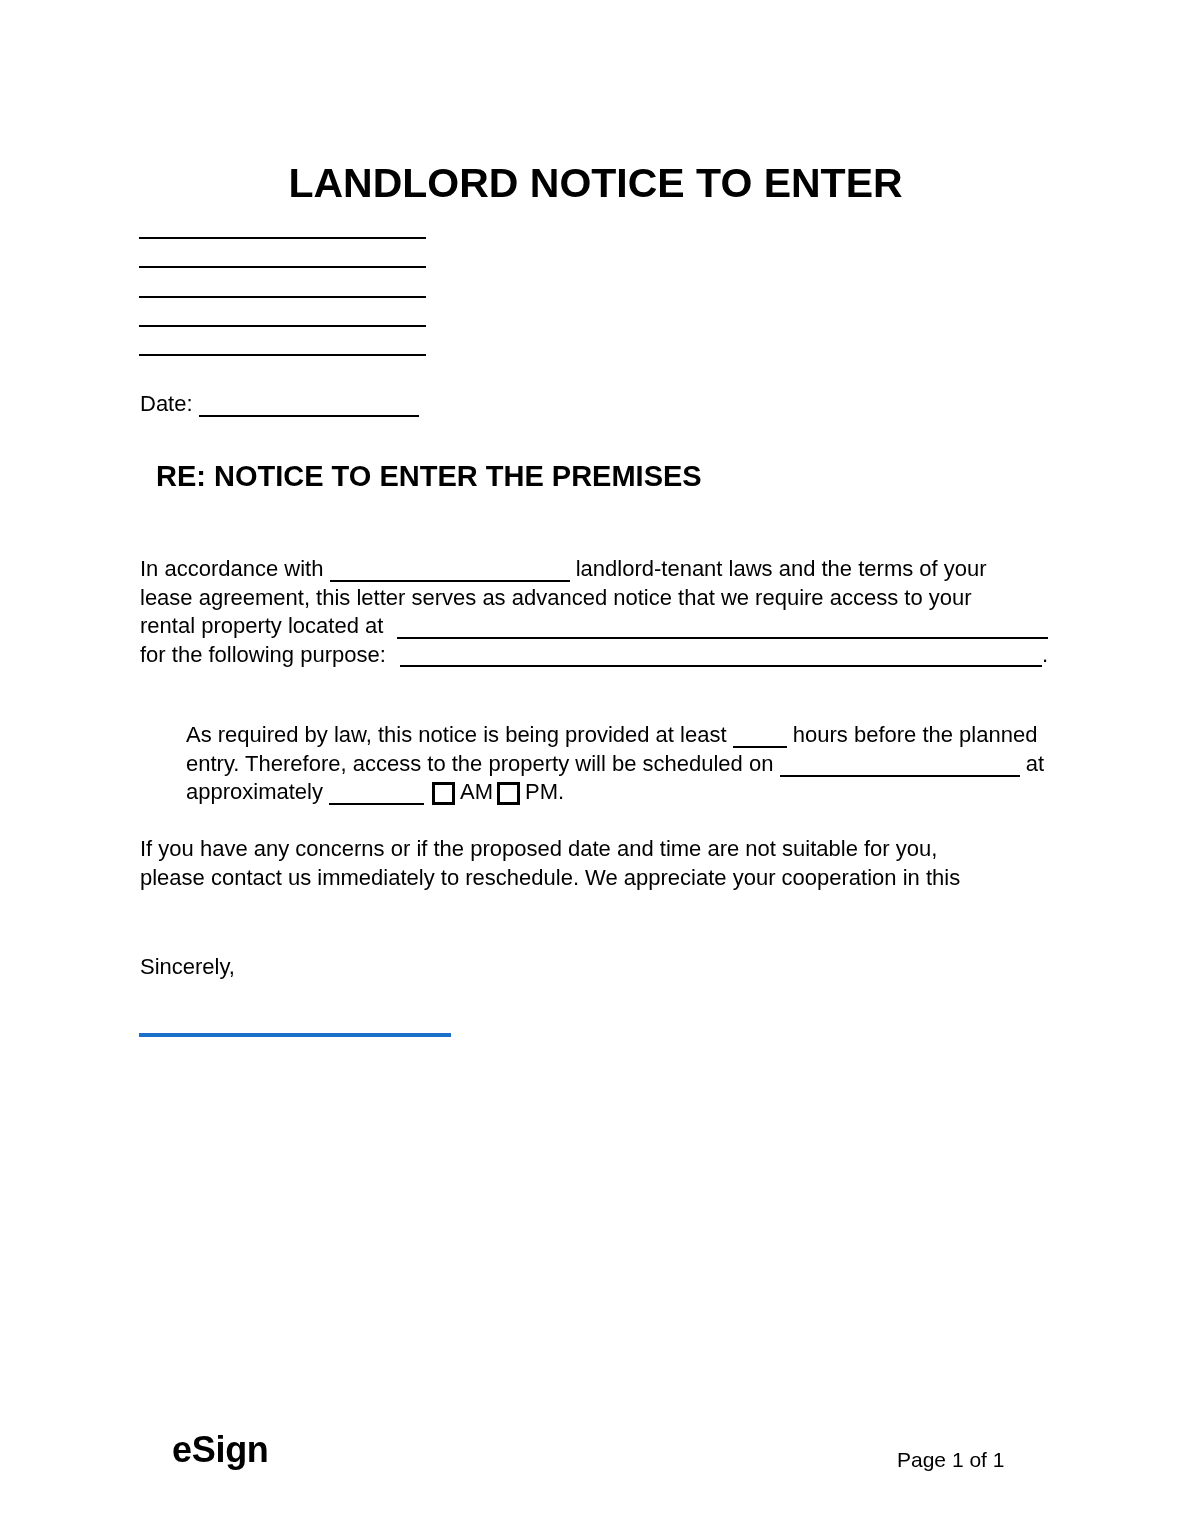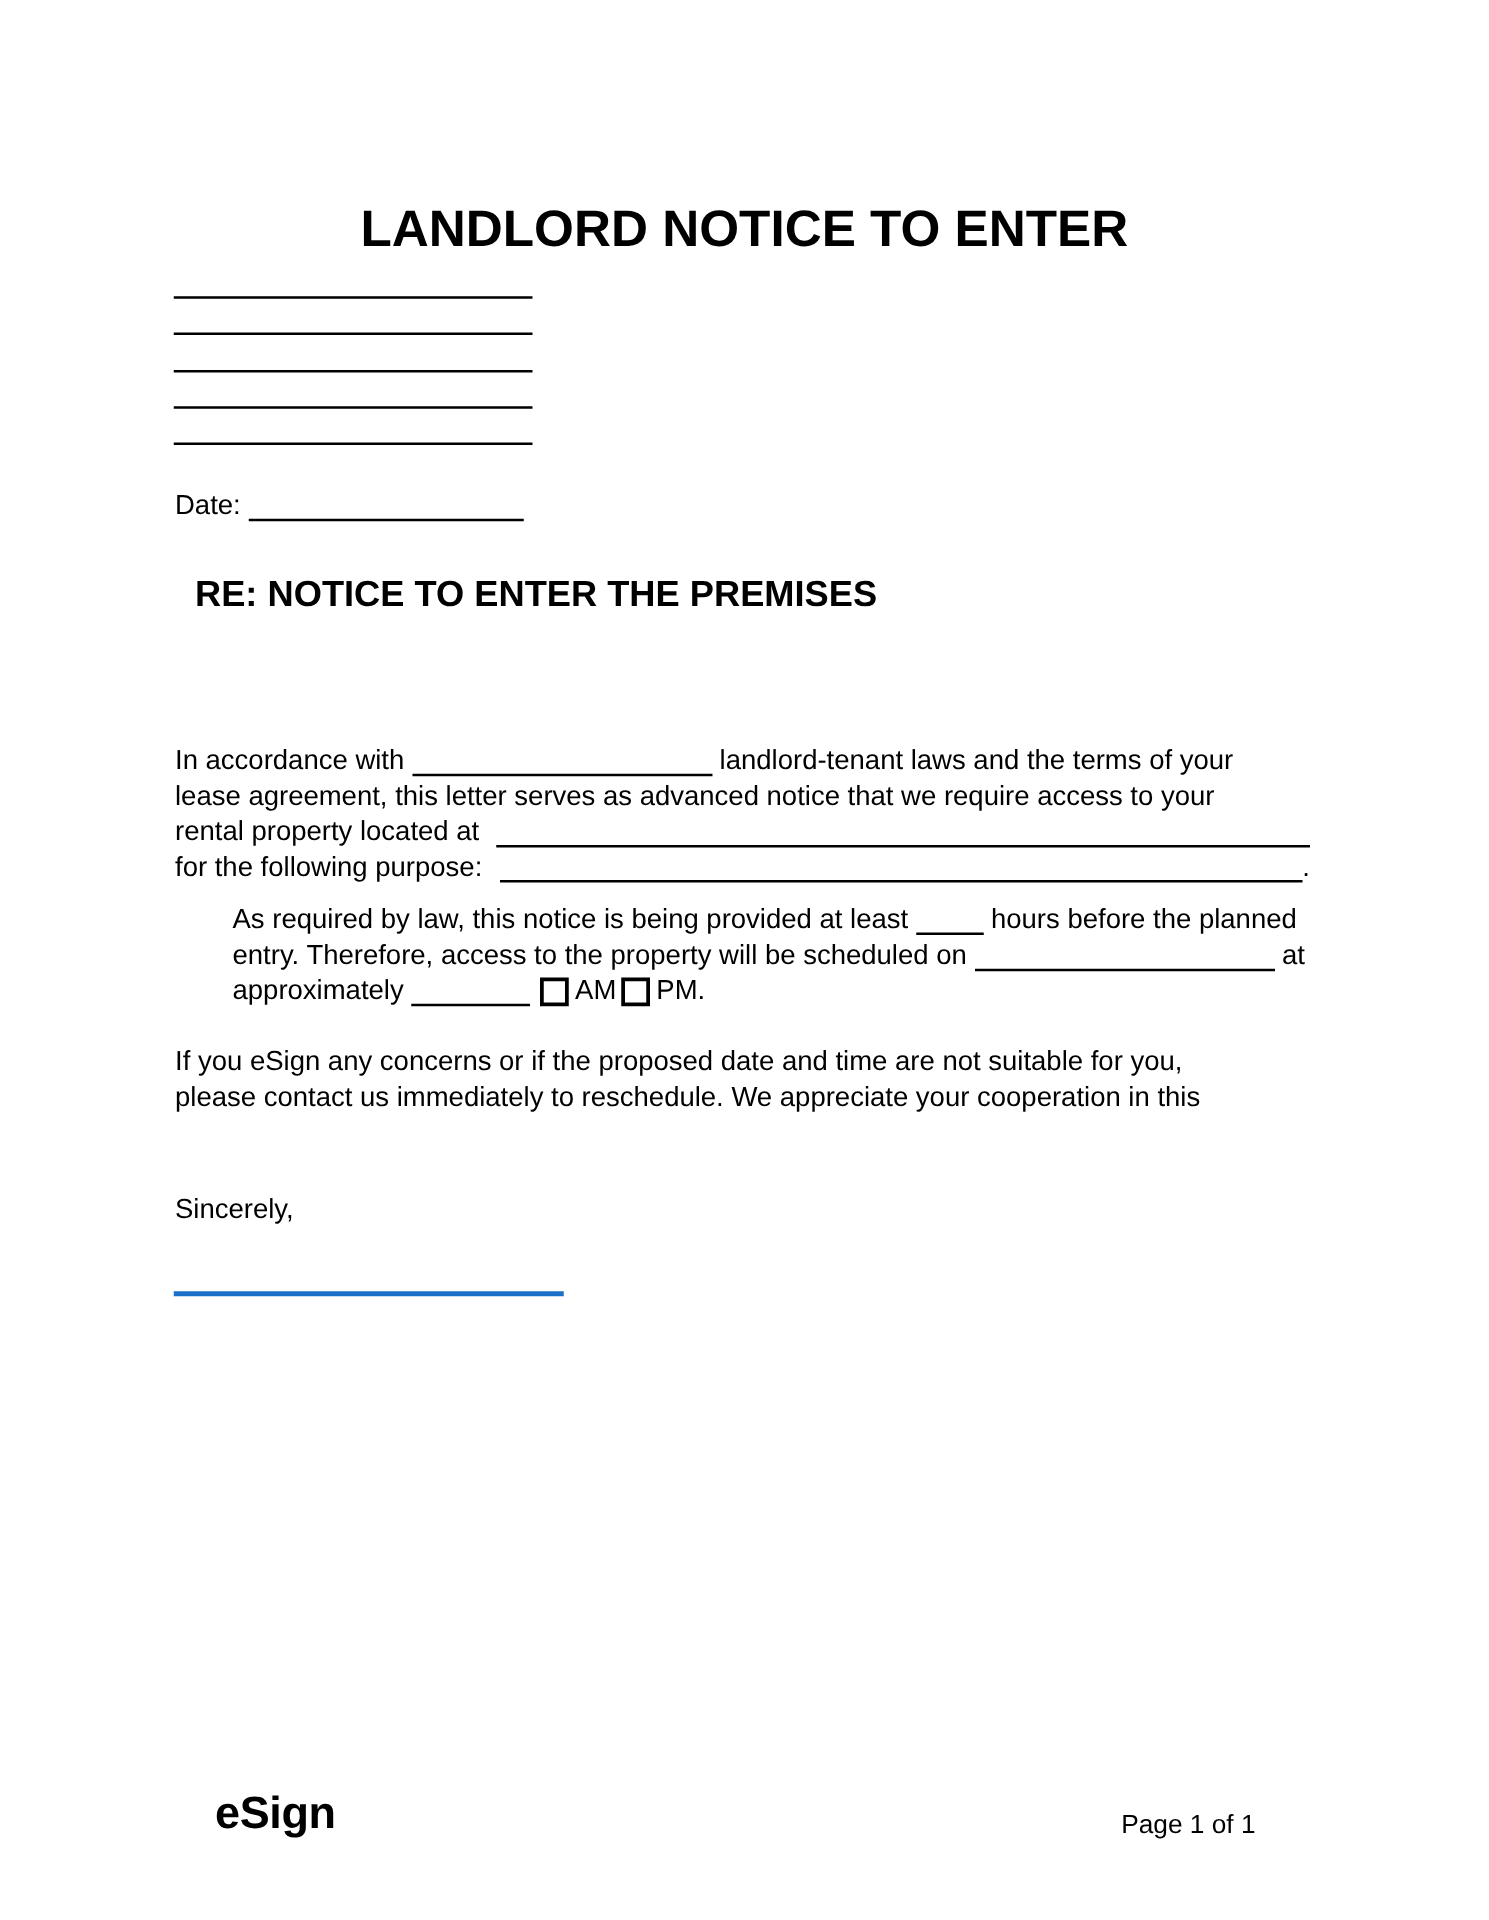--- a/index.html
+++ b/index.html
@@ -99,21 +99,21 @@
   </div>
 
   <div class="abs body-text" style="top:390px; left:140px;">
     <span>Date:</span>
     <span class="blank w-date"></span>
   </div>
 
   <div class="abs subject">RE: NOTICE TO ENTER THE PREMISES</div>
 
 
-  <div class="abs para body-text" style="top:594px; left:140px;">
+  <div class="abs para body-text" style="top:555px; left:140px;">
     <div>
       <span>In accordance with</span>
       <span class="blank w-state"></span>
       <span>landlord-tenant laws and the terms of your</span>
     </div>
     <div>lease agreement, this letter serves as advanced notice that we require access to your</div>
     <div class="fline">
       <span>rental property located at</span>
       <span class="bfill"></span>
     </div>
@@ -135,21 +135,21 @@
       <span class="blank w-sched"></span>
       <span>at</span>
     </div>
     <div>
       <span>approximately</span>
       <span class="blank w-time"></span><span class="cb cb-am"></span><span>AM</span><span class="cb cb-pm"></span><span>PM</span><span>.</span>
     </div>
   </div>
 
   <div class="abs para body-text" style="top:835px; left:140px;">
-    <div>If you eSign any concerns or if the proposed date and time are not suitable for you,</div>
+    <div>If you have any concerns or if the proposed date and time are not suitable for you,</div>
     <div>please contact us immediately to reschedule. We appreciate your cooperation in this</div>
   </div>
 
   <div class="abs body-text" style="top:953px; left:140px;">Sincerely,</div>
 
   <div class="abs sig-line"></div>
 
   <div class="abs footer-brand">eSign</div>
   <div class="abs footer-page">Page 1 of 1</div>
 

